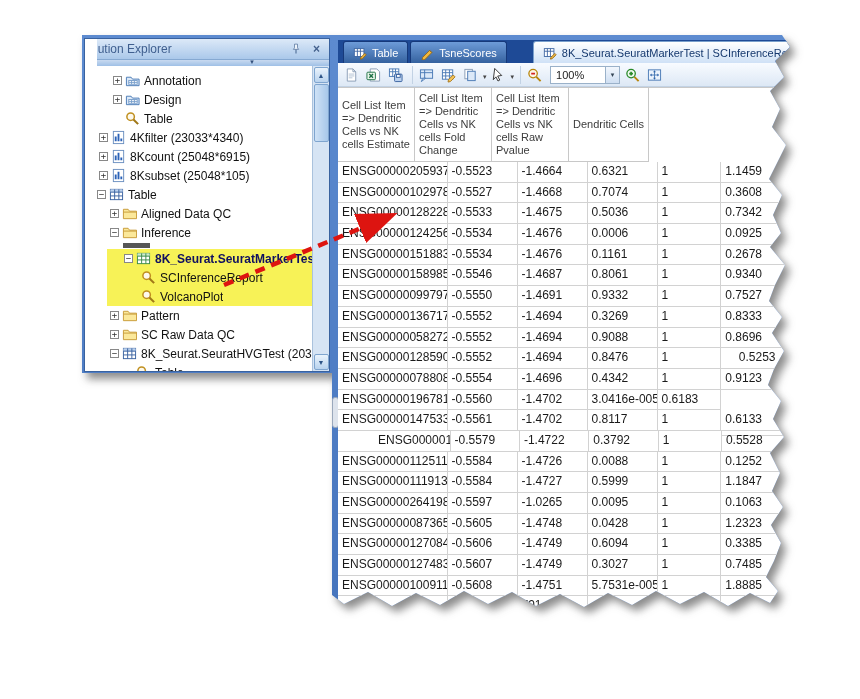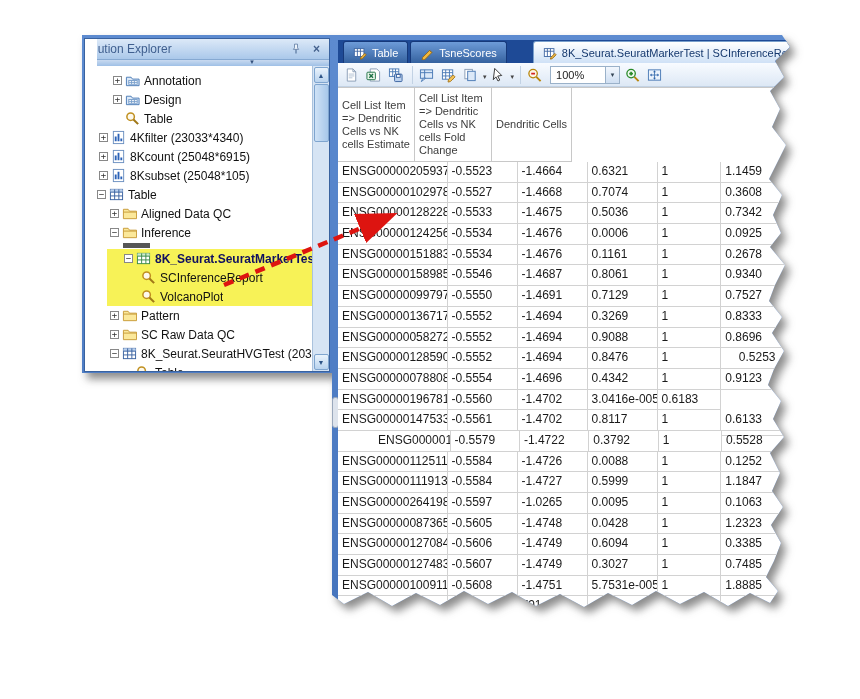--- a/index.html
+++ b/index.html
@@ -430,20 +430,21 @@
                 <path d="M8 3l-1.5 2h3zM8 13l-1.5-2h3zM3 8l2-1.5v3zM13 8l-2-1.5v3z" fill="#2a62a8"></path>
               </svg>
             </span>
           </span>
         </div>
 
       <div class="gridarea">
         <div class="hrow" id="thead-row">
             <div class="hcell" style="width: 77px;">Cell List Item =&gt; Dendritic Cells vs  NK cells Estimate</div>
             <div class="hcell" style="width: 77px;">Cell List Item =&gt; Dendritic Cells vs  NK cells Fold Change</div>
+            <div class="hcell" style="width: 77px;">Cell List Item =&gt; Dendritic Cells vs  NK cells Raw Pvalue</div>
             <div class="hcell" style="width: 80px;">Dendritic Cells</div>
           </div>
         <div id="tbody-container">
             <div class="drow">
               <div class="dcell" style="width: 121px;">ENSG00000205937</div>
               <div class="dcell" style="width: 77px;">-0.5523</div>
               <div class="dcell" style="width: 77px;">-1.4664</div>
               <div class="dcell" style="width: 77px;">0.6321</div>
               <div class="dcell" style="width: 70px;">1</div>
               <div class="dcell" style="width: 80px;">1.1459</div>
@@ -485,21 +486,21 @@
               <div class="dcell" style="width: 77px;">-0.5546</div>
               <div class="dcell" style="width: 77px;">-1.4687</div>
               <div class="dcell" style="width: 77px;">0.8061</div>
               <div class="dcell" style="width: 70px;">1</div>
               <div class="dcell" style="width: 80px;">0.9340</div>
             </div>
             <div class="drow">
               <div class="dcell" style="width: 121px;">ENSG00000099797</div>
               <div class="dcell" style="width: 77px;">-0.5550</div>
               <div class="dcell" style="width: 77px;">-1.4691</div>
-              <div class="dcell" style="width: 77px;">0.7129</div>
+              <div class="dcell" style="width: 77px;">0.9332</div>
               <div class="dcell" style="width: 70px;">1</div>
               <div class="dcell" style="width: 80px;">0.7527</div>
             </div>
             <div class="drow">
               <div class="dcell" style="width: 121px;">ENSG00000136717</div>
               <div class="dcell" style="width: 77px;">-0.5552</div>
               <div class="dcell" style="width: 77px;">-1.4694</div>
               <div class="dcell" style="width: 77px;">0.3269</div>
               <div class="dcell" style="width: 70px;">1</div>
               <div class="dcell" style="width: 80px;">0.8333</div>

